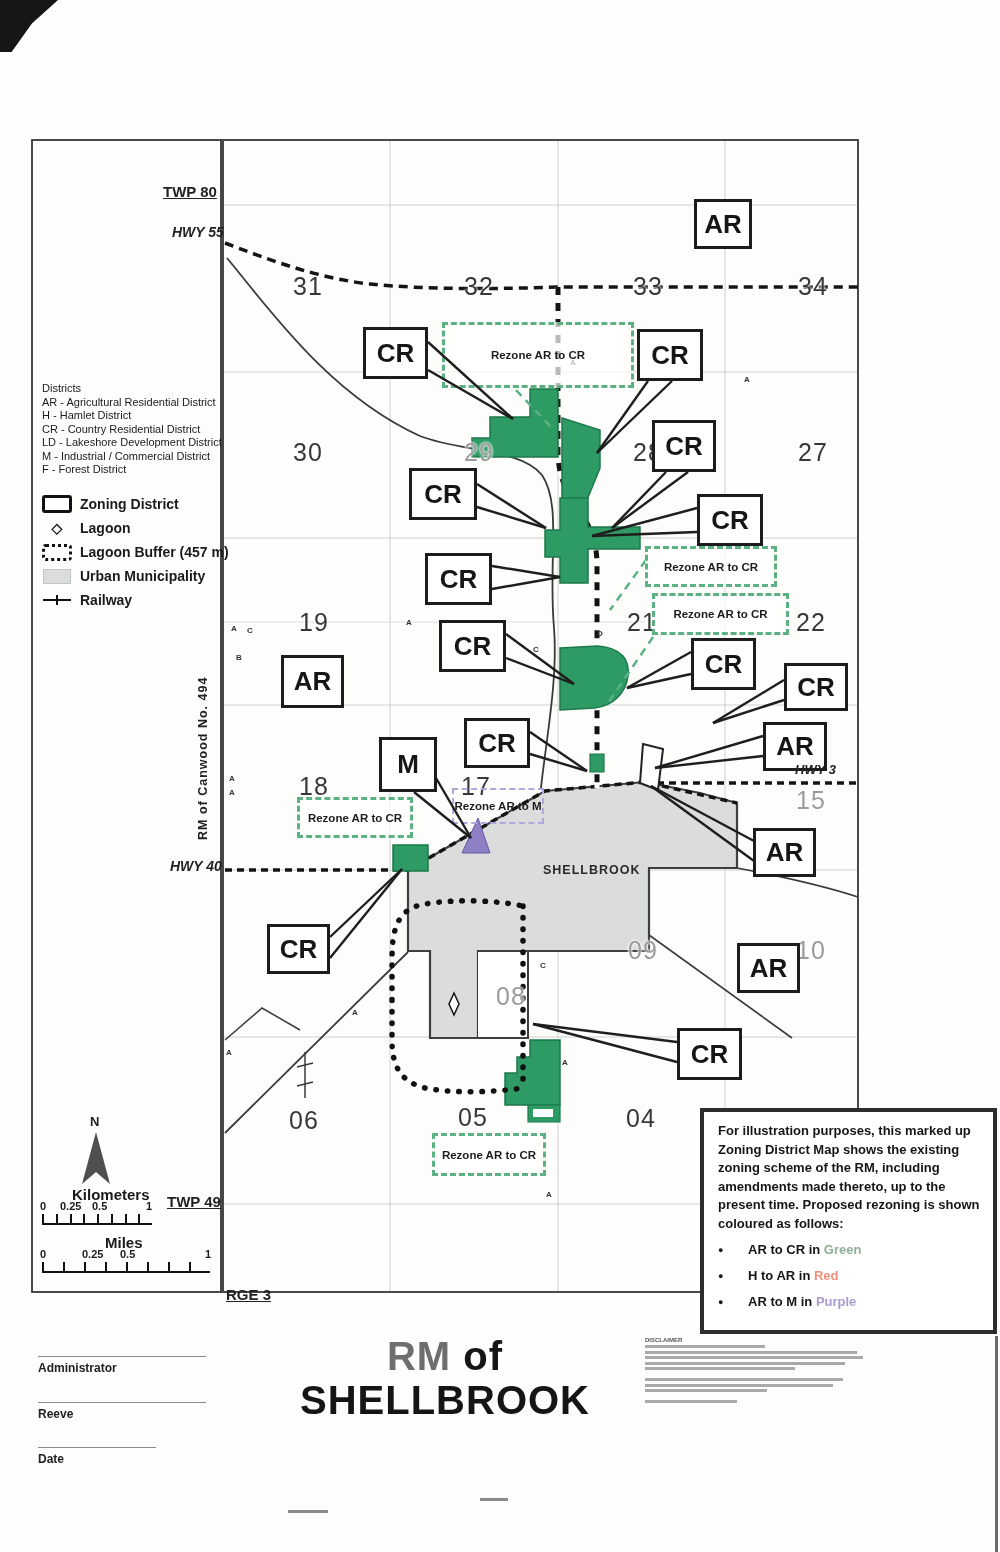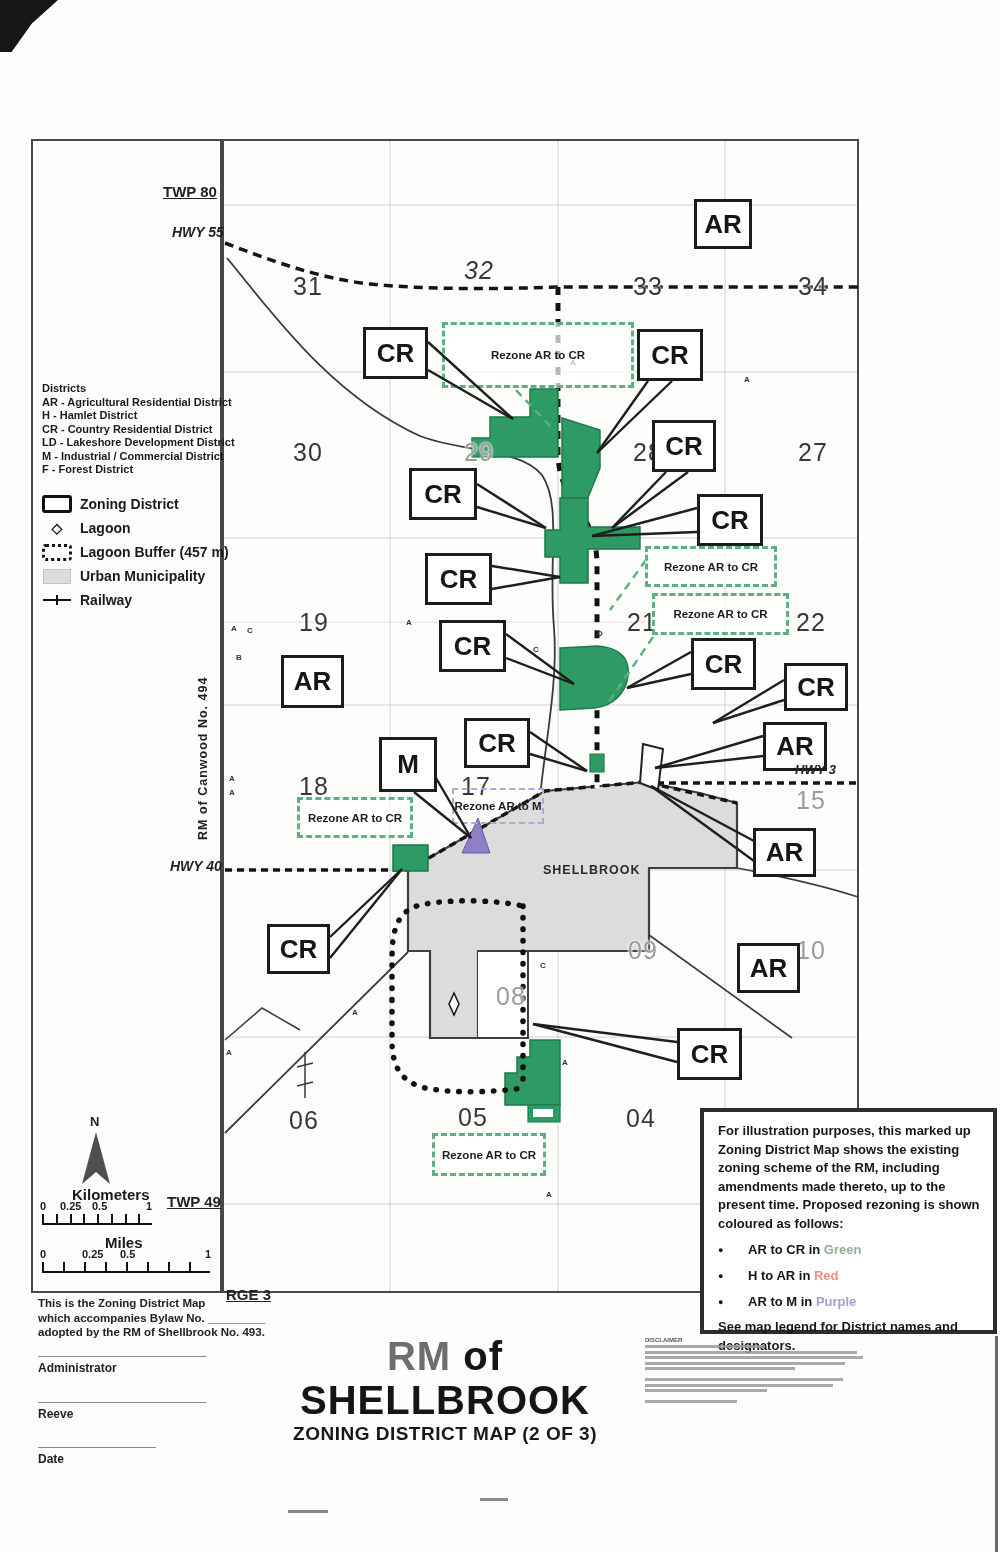--- a/index.html
+++ b/index.html
@@ -14,21 +14,21 @@
   .rezone{position:absolute;display:flex;align-items:center;justify-content:center;
     background:rgba(255,255,255,0.7);box-sizing:border-box;}
   .rezone.green{border:3px dashed #5cb183;}
   .rezone.purple{border:2px dashed #b3a5dd;background:transparent;}
   .rezone span{font-size:11.5px;font-weight:700;color:#1c1c1c;}
   
   .callout{position:absolute;display:flex;align-items:center;justify-content:center;
     background:#fff;border:3.5px solid #1c1c1c;box-sizing:border-box;
     font-size:26px;font-weight:700;color:#161616;}
   
-  .districts{position:absolute;left:42px;top:382px;font-size:11px;font-weight:700;
+  .districts{position:absolute;left:42px;top:382px;font-size:11px;font-weight:400;
     line-height:13.5px;color:#1a1a1a;}
   .symbols{position:absolute;left:42px;top:492px;}
   .sym-row{display:flex;align-items:center;height:24px;}
   .sym-icon{width:30px;display:flex;justify-content:center;margin-right:8px;}
   .sym-label{font-size:14px;font-weight:700;color:#1a1a1a;}
   .zoning-swatch{width:26px;height:12px;border:3.5px solid #111;border-radius:3px;background:#fff;}
   .buffer-swatch{width:26px;height:11px;border:3.5px dotted #111;border-radius:4px;}
   .urban-swatch{width:26px;height:13px;background:#dadddb;border:1px solid #c2c5c2;}
   .lagoon-glyph{font-size:14px;font-weight:700;color:#111;}
   .frame-label{position:absolute;font-weight:700;color:#222;}
@@ -107,21 +107,21 @@
       <path d="M478,818 L490,853 L462,853 Z" stroke="#6a5aa8" stroke-width="1" fill="#8F7FC5"></path>
       <path d="M643,744 L663,749 L658,790 L640,783 Z" stroke="#222222" stroke-width="2" fill="#ffffff"></path>
       <path d="M392,1000 V958 C392,925 400,908 425,904 C455,899 495,900 523,906 M392,1000 V1040 C392,1068 402,1082 425,1088 C455,1094 495,1092 523,1088 M523,906 V1088" stroke="#111111" stroke-width="5.5" fill="none" stroke-dasharray="0.5 11" stroke-linecap="round"></path>
       <path d="M516,390 L552,428" stroke="#5cb183" stroke-width="2.5" fill="none" stroke-dasharray="8 6"></path>
       <path d="M646,560 L610,610" stroke="#5cb183" stroke-width="2.5" fill="none" stroke-dasharray="8 6"></path>
       <path d="M653,637 L608,703" stroke="#5cb183" stroke-width="2.5" fill="none" stroke-dasharray="8 6"></path>
     </svg>
 
   <div id="annotations">
       <div class="section-num" style="left: 293px; top: 272px;">31</div>
-      <div class="section-num" style="left: 464px; top: 256px; font-style: italic;">32</div>
+      <div class="section-num" style="left: 464px; top: 272px;">32</div>
       <div class="section-num" style="left: 633px; top: 272px;">33</div>
       <div class="section-num" style="left: 798px; top: 272px;">34</div>
       <div class="section-num" style="left: 293px; top: 438px;">30</div>
       <div class="section-num faded" style="left: 464px; top: 438px;">29</div>
       <div class="section-num" style="left: 633px; top: 438px;">28</div>
       <div class="section-num" style="left: 798px; top: 438px;">27</div>
       <div class="section-num" style="left: 299px; top: 608px;">19</div>
       <div class="section-num" style="left: 627px; top: 608px;">21</div>
       <div class="section-num" style="left: 796px; top: 608px;">22</div>
       <div class="section-num" style="left: 299px; top: 772px;">18</div>
@@ -290,25 +290,20 @@
   <div class="scale-num" style="left:146px;top:1200px;">1</div>
   <div class="scale-bar" style="left:42px;top:1214px;width:110px;--step:13.75px;"></div>
 
   <div class="scale-title" style="left:105px;top:1234px;">Miles</div>
   <div class="scale-num" style="left:40px;top:1248px;">0</div>
   <div class="scale-num" style="left:82px;top:1248px;">0.25</div>
   <div class="scale-num" style="left:120px;top:1248px;">0.5</div>
   <div class="scale-num" style="left:205px;top:1248px;">1</div>
   <div class="scale-bar" style="left:42px;top:1262px;width:168px;--step:21px;"></div>
 
-  <div class="bylaw">
-    <div>This is the Zoning District Map</div>
-    <div>which accompanies Bylaw No. _________</div>
-    <div>adopted by the RM of Shellbrook No. 493.</div>
-  </div>
 
   <div class="sig-line" style="left:38px;top:1356px;width:168px;"></div>
   <div class="sig-label" style="left:38px;top:1361px;">Administrator</div>
   <div class="sig-line" style="left:38px;top:1402px;width:168px;"></div>
   <div class="sig-label" style="left:38px;top:1407px;">Reeve</div>
   <div class="sig-line" style="left:38px;top:1447px;width:118px;"></div>
   <div class="sig-label" style="left:38px;top:1452px;">Date</div>
 
   <div id="info-box">
     <p>For illustration purposes, this marked up Zoning District Map shows the existing zoning scheme of the RM, including amendments made thereto, up to the present time. Proposed rezoning is shown coloured as follows:</p>
@@ -319,28 +314,26 @@
         </div>
         <div class="bullet-row">
           <span class="bullet-dot">●</span>
           <span>H to AR in <span style="color: rgb(240, 144, 124);">Red</span></span>
         </div>
         <div class="bullet-row">
           <span class="bullet-dot">●</span>
           <span>AR to M in <span style="color: rgb(167, 155, 208);">Purple</span></span>
         </div>
       </div>
-    <p style="margin-top:7px;">See map legend for District names and designators.</p>
   </div>
 
   <div id="title-block">
     <div id="title-main">
       <span class="rm">RM</span><span> of SHELLBROOK</span>
     </div>
-    <div id="title-sub">ZONING DISTRICT MAP (2 OF 3)</div>
   </div>
 
   <div id="disclaimer">
     <div class="head">DISCLAIMER</div>
     <div class="bar" style="width:120px;"></div>
     <div class="bar" style="width:212px;"></div>
     <div class="bar" style="width:218px;"></div>
     <div class="bar" style="width:200px;"></div>
     <div class="bar" style="width:150px;margin-bottom:8px;"></div>
     <div class="bar" style="width:198px;"></div>

